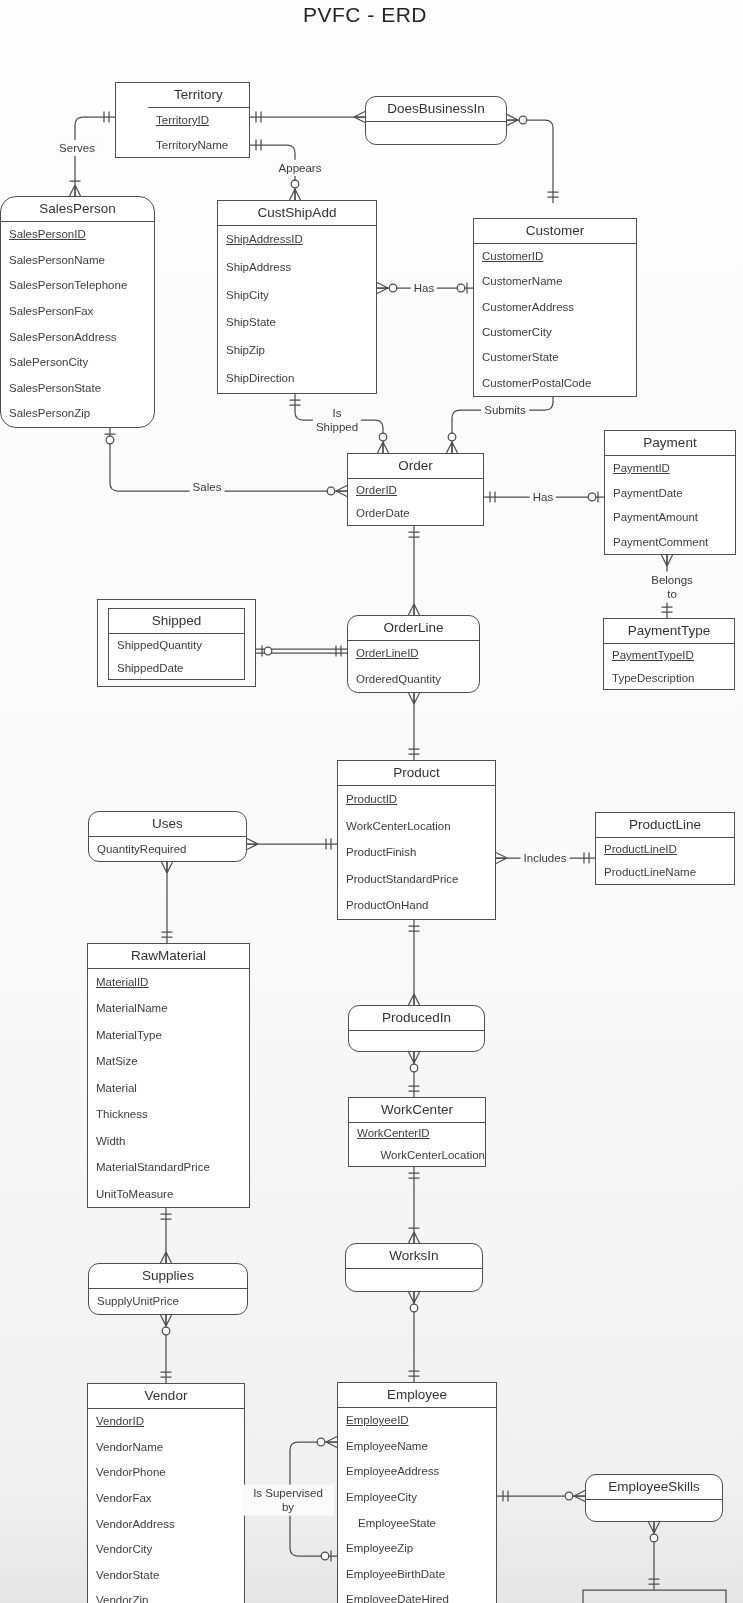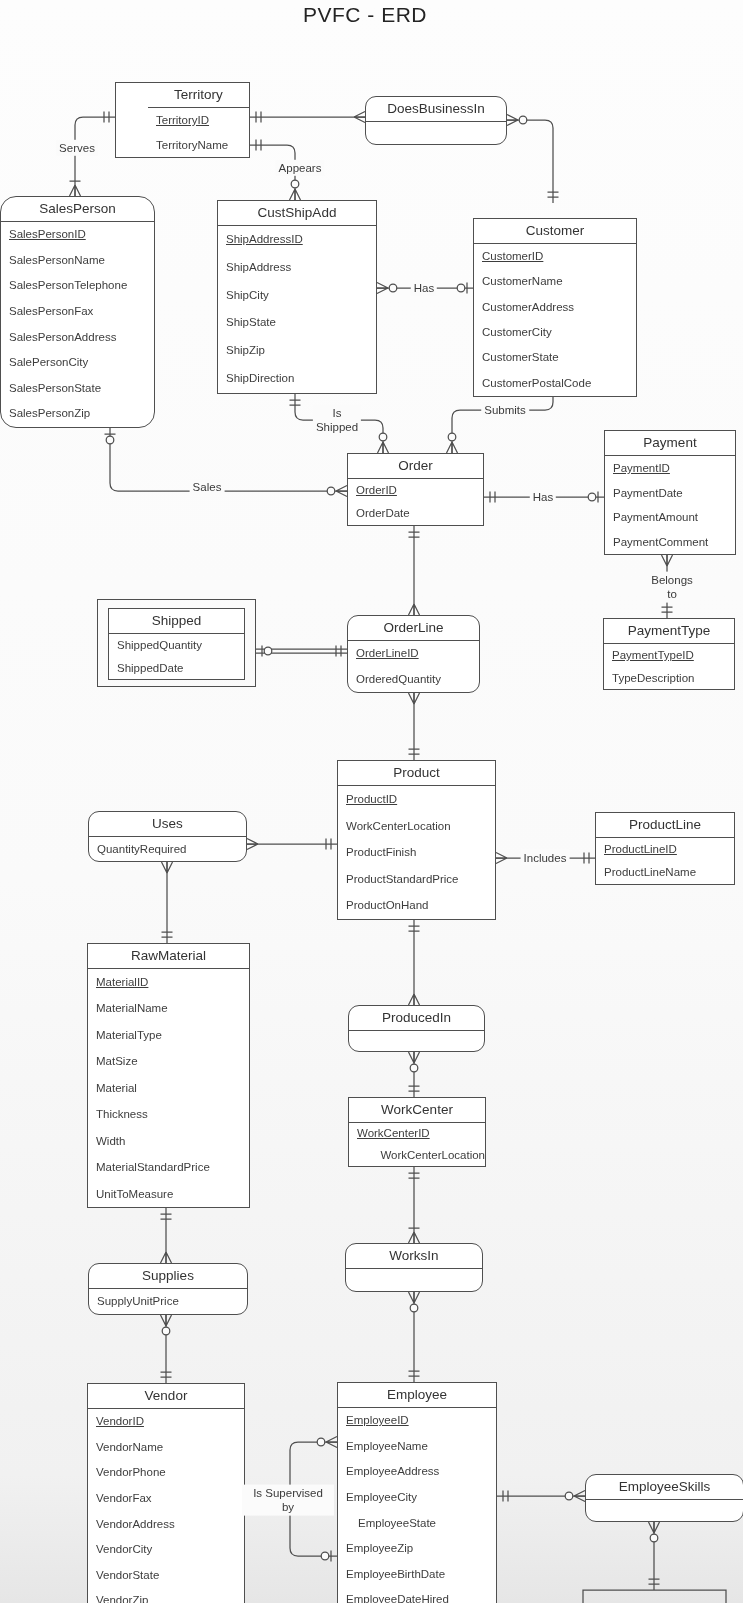--- a/index.html
+++ b/index.html
@@ -193,21 +193,21 @@
         <div class="etitle">Employee</div>
         <div class="erow key" style="height: 25.625px; line-height: 25.625px;">EmployeeID</div>
         <div class="erow" style="height: 25.625px; line-height: 25.625px;">EmployeeName</div>
         <div class="erow" style="height: 25.625px; line-height: 25.625px;">EmployeeAddress</div>
         <div class="erow" style="height: 25.625px; line-height: 25.625px;">EmployeeCity</div>
         <div class="erow" style="height: 25.625px; line-height: 25.625px; padding-left: 20px;">EmployeeState</div>
         <div class="erow" style="height: 25.625px; line-height: 25.625px;">EmployeeZip</div>
         <div class="erow" style="height: 25.625px; line-height: 25.625px;">EmployeeBirthDate</div>
         <div class="erow" style="height: 25.625px; line-height: 25.625px;">EmployeeDateHired</div>
       </div>
-      <div class="entity associative" style="left: 585px; top: 1474px; width: 159px; height: 48px;">
+      <div class="entity associative" style="left: 585px; top: 1474px; width: 138px; height: 48px;">
         <div class="etitle">EmployeeSkills</div>
       </div>
     </div>
   <div class="layer" id="label-layer">
       <div class="rel-label" style="left: 77px; top: 148px;">Serves</div>
       <div class="rel-label" style="left: 300px; top: 168px;">Appears</div>
       <div class="rel-label" style="left: 424px; top: 288px;">Has</div>
       <div class="rel-label" style="left: 337px; top: 420px;">Is Shipped</div>
       <div class="rel-label" style="left: 505px; top: 410px;">Submits</div>
       <div class="rel-label" style="left: 207px; top: 487px;">Sales</div>

